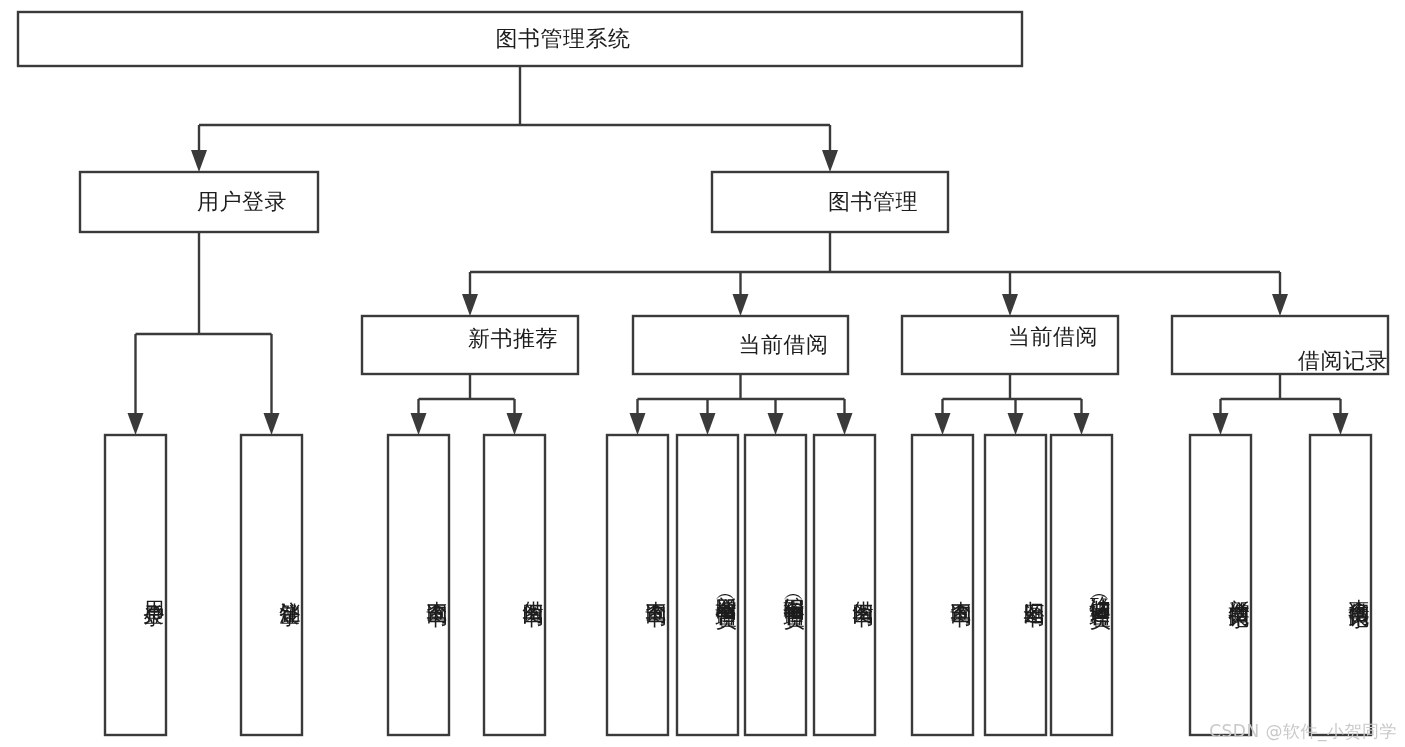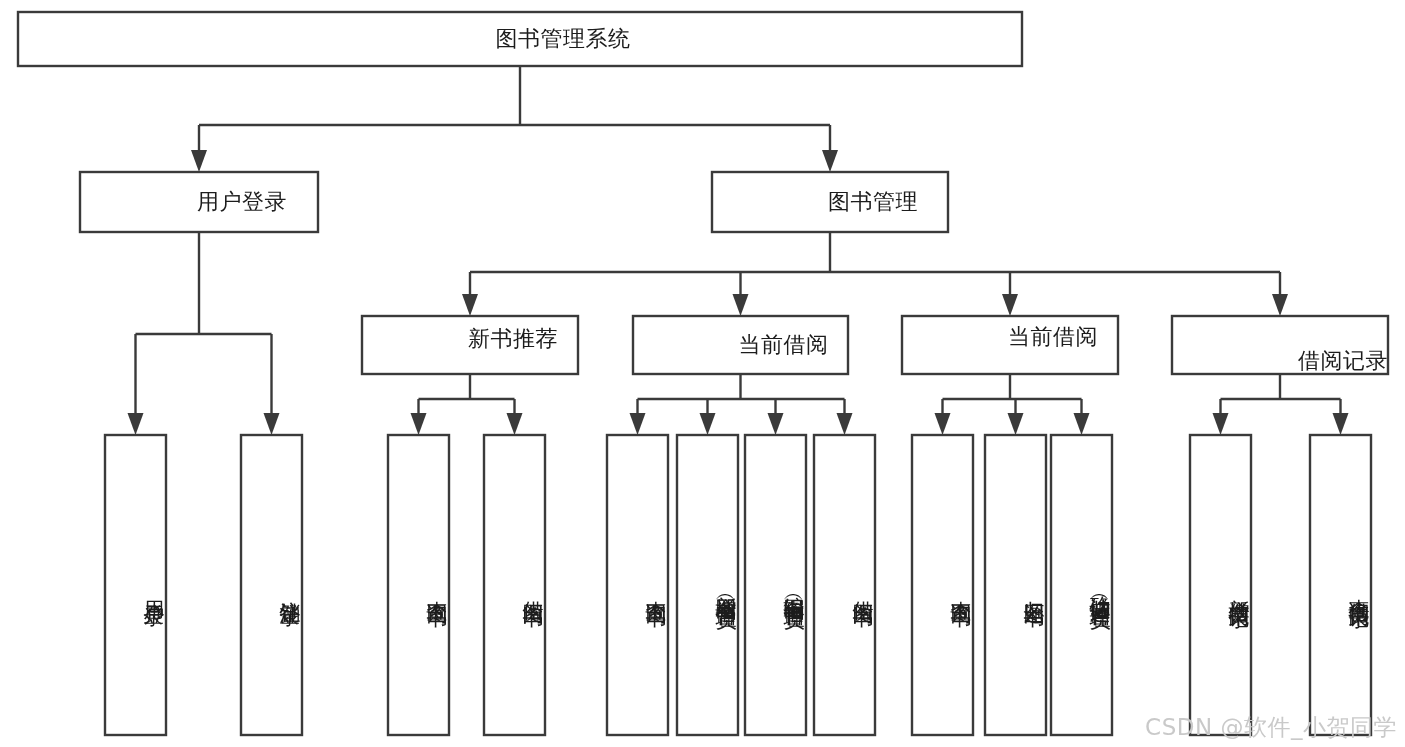--- a/index.html
+++ b/index.html
@@ -67,21 +67,21 @@
     font-size: 21px;
   }
   .node-label.vertical.long {
     align-items: flex-start;
   }
   .watermark {
     position: absolute;
     right: 8px;
     bottom: 4px;
     color: #c9c9c9;
-    font-size: 23px;
+    font-size: 17px;
     letter-spacing: 0.5px;
     white-space: nowrap;
     font-family: "DejaVu Sans", "Liberation Sans", sans-serif;
   }
 </style>
 </head>
 <body>
 
 <div id="diagram-root">
 

